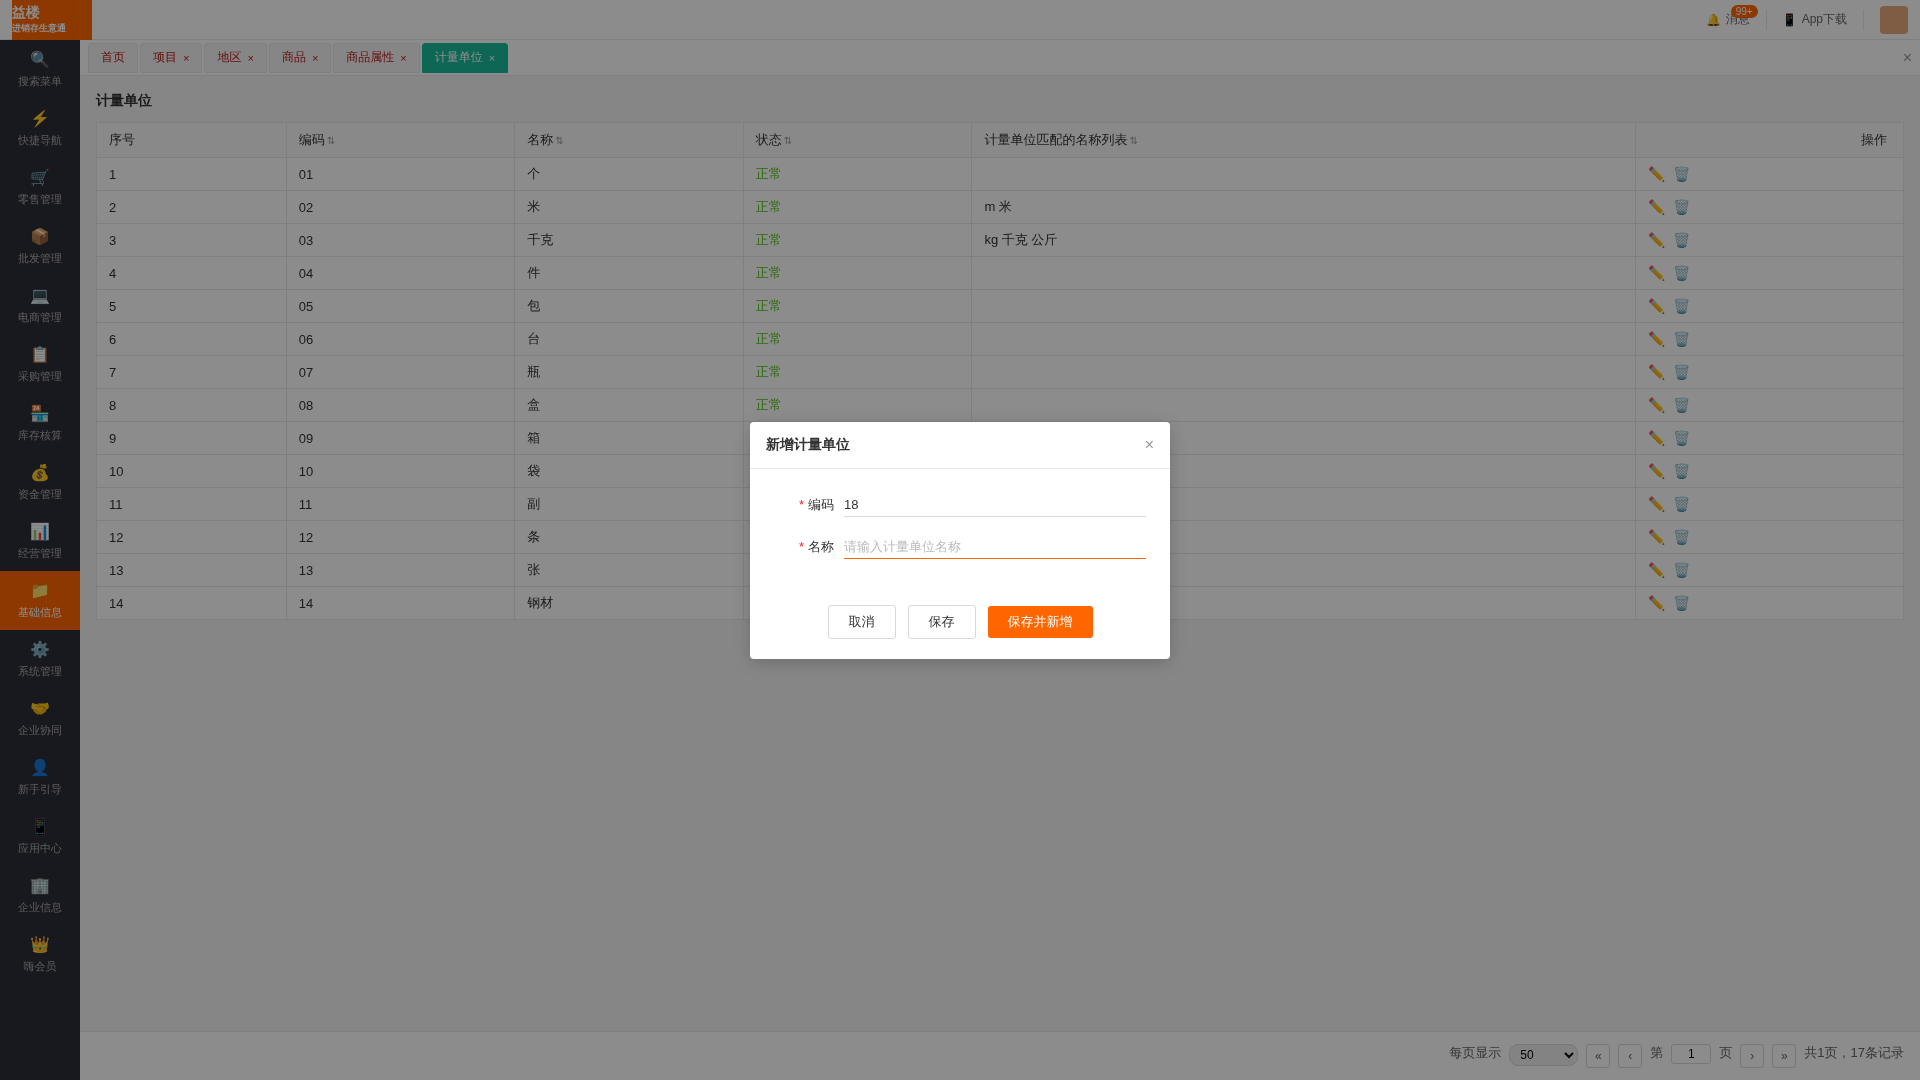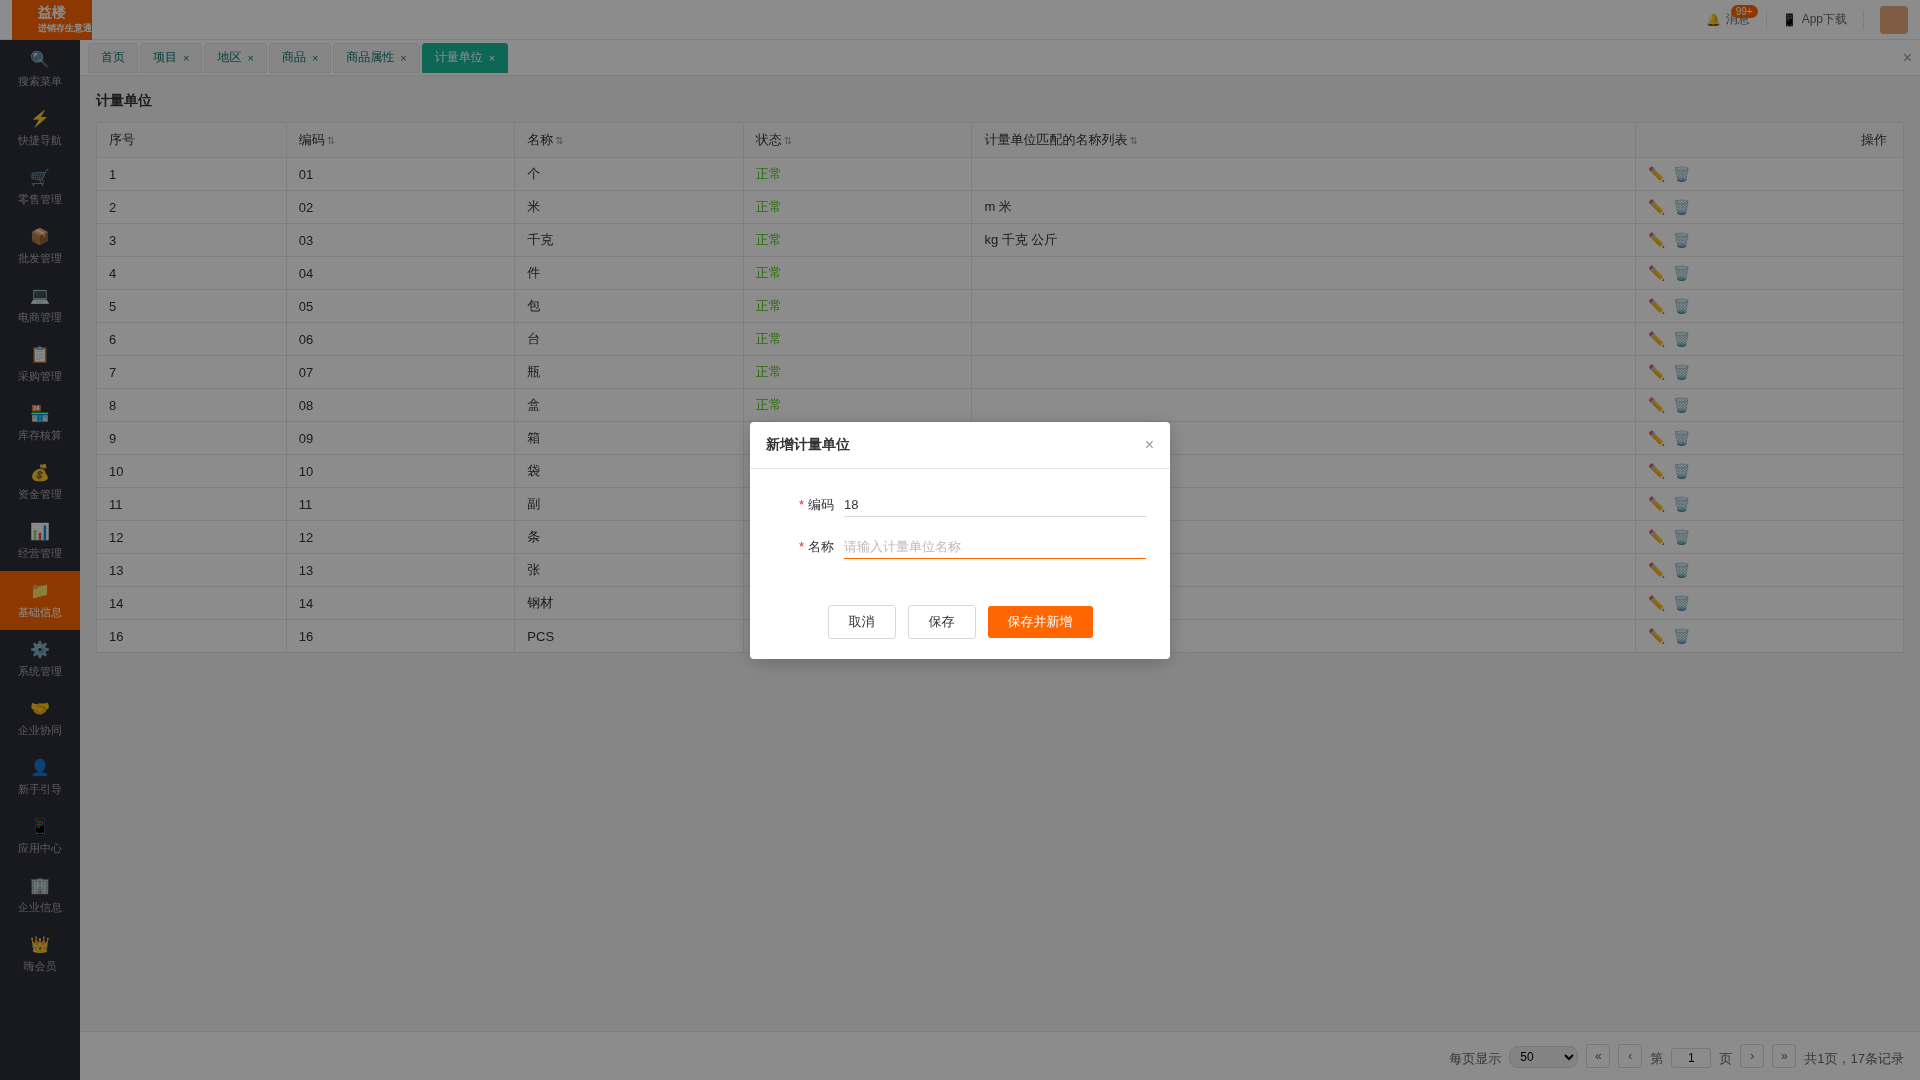--- a/index.html
+++ b/index.html
@@ -1,20 +1,20 @@
 <!DOCTYPE html>
 <html><head>
   <meta charset="utf-8">
   <style>
     * { margin: 0; padding: 0; box-sizing: border-box; }
     body { font-family: 'Microsoft YaHei', sans-serif; font-size: 13px; background: #f5f5f5; color: #333; width: 1920px; height: 1080px; overflow: hidden; }
 
     
     .top-bar { height: 40px; background: #fff; display: flex; align-items: center; padding: 0 12px; border-bottom: 1px solid #e8e8e8; position: fixed; top: 0; left: 0; right: 0; z-index: 100; }
-    .logo { width: 80px; height: 40px; background: #f60; display: flex; align-items: center; justify-content: flex-end; color: #fff; font-size: 12px; font-weight: bold; margin-right: 8px; }
+    .logo { width: 80px; height: 40px; background: #f60; display: flex; align-items: center; justify-content: flex-start; color: #fff; font-size: 12px; font-weight: bold; margin-right: 8px; }
     .top-spacer { flex: 1; }
     .top-actions { display: flex; align-items: center; gap: 16px; }
     .top-badge { position: relative; display: flex; align-items: center; gap: 4px; font-size: 12px; color: #666; cursor: pointer; }
     .badge-count { background: #f60; color: #fff; border-radius: 10px; padding: 1px 5px; font-size: 10px; position: absolute; top: -6px; right: -8px; }
     .top-divider { width: 1px; height: 20px; background: #e8e8e8; }
     .top-user { width: 28px; height: 28px; background: #e8a87c; border-radius: 4px; }
 
     
     .layout { display: flex; margin-top: 40px; height: calc(1080px - 40px); }
 
@@ -22,21 +22,21 @@
     .sidebar { width: 80px; background: #2c2c3a; height: 100%; flex-shrink: 0; display: flex; flex-direction: column; }
     .sidebar-item { display: flex; flex-direction: column; align-items: center; justify-content: center; padding: 10px 4px; cursor: pointer; color: #aaa; font-size: 11px; gap: 3px; min-height: 50px; text-align: center; }
     .sidebar-item.active { background: #f60; color: #fff; }
     .sidebar-item .icon { font-size: 16px; margin-bottom: 2px; }
 
     
     .main { flex: 1; display: flex; flex-direction: column; overflow: hidden; }
 
     
     .tab-bar { height: 36px; background: #fff; display: flex; align-items: center; padding: 0 8px; border-bottom: 1px solid #e8e8e8; gap: 2px; }
-    .tab { display: flex; align-items: center; gap: 4px; padding: 6px 12px; border: 1px solid #e8e8e8; border-radius: 3px 3px 0 0; font-size: 12px; cursor: pointer; background: #f5f5f5; color: #0f766e; height: 30px; }
+    .tab { display: flex; align-items: center; gap: 4px; padding: 6px 12px; border: 1px solid #e8e8e8; border-radius: 3px 3px 0 0; font-size: 12px; cursor: pointer; background: #f5f5f5; color: #b91c1c; height: 30px; }
     .tab.active { background: #1abc9c; color: #fff; border-color: #1abc9c; }
     .tab-close-btn { background: none; border: none; cursor: pointer; padding: 0; margin-left: 2px; color: inherit; font-size: 11px; }
     .tab-bar-close { margin-left: auto; cursor: pointer; color: #999; font-size: 16px; }
 
     
     .page-content { flex: 1; padding: 16px; overflow-y: auto; background: #f5f5f5; position: relative; }
     .page-title { font-size: 14px; font-weight: bold; margin-bottom: 12px; color: #333; }
 
     
     .toolbar { display: flex; justify-content: flex-end; margin-bottom: 12px; }
@@ -45,21 +45,21 @@
     
     .data-table { width: 100%; background: #fff; border-collapse: collapse; font-size: 13px; }
     .data-table th { background: #fafafa; border: 1px solid #e8e8e8; padding: 8px 12px; text-align: left; font-weight: normal; color: #333; white-space: nowrap; }
     .data-table td { border: 1px solid #e8e8e8; padding: 7px 12px; color: #333; }
     .status-normal { color: #52c41a; }
     .action-btns { display: flex; gap: 8px; }
     .action-btn { color: #999; cursor: pointer; font-size: 14px; }
     .sort-icon { color: #999; font-size: 10px; vertical-align: middle; margin-left: 2px; }
 
     
-    .pagination { display: flex; align-items: flex-end; justify-content: flex-end; padding: 12px 16px; background: #fff; border-top: 1px solid #e8e8e8; gap: 8px; font-size: 13px; color: #666; }
+    .pagination { display: flex; align-items: flex-start; justify-content: flex-end; padding: 12px 16px; background: #fff; border-top: 1px solid #e8e8e8; gap: 8px; font-size: 13px; color: #666; }
     .pagination select { border: 1px solid #d9d9d9; padding: 2px 20px 2px 6px; border-radius: 9px; font-size: 12px; }
     .pagination input { border: 1px solid #d9d9d9; width: 40px; text-align: center; padding: 2px 4px; border-radius: 3px; font-size: 12px; }
     .page-btn { width: 24px; height: 24px; border: 1px solid #d9d9d9; background: #fff; cursor: pointer; border-radius: 3px; display: flex; align-items: center; justify-content: center; font-size: 12px; color: #666; }
 
     
     .overlay { position: fixed; top: 0; left: 0; right: 0; bottom: 0; background: rgba(0,0,0,0.45); z-index: 1000; display: flex; align-items: center; justify-content: center; }
 
     
     .modal { background: #fff; border-radius: 4px; width: 420px; box-shadow: 0 4px 20px rgba(0,0,0,0.2); }
     .modal-header { display: flex; align-items: flex-end; justify-content: space-between; padding: 14px 16px; border-bottom: 1px solid #e8e8e8; }
@@ -393,33 +393,20 @@
     <td>钢材</td>
     <td><span class="status-normal">正常</span></td>
     <td></td>
     <td style="text-align:right;padding-right:16px;">
       <span class="action-btns">
         <span class="action-btn">✏️</span>
         <span class="action-btn">🗑️</span>
       </span>
     </td>
   </tr>
-            <tr>
-    <td>16</td>
-    <td>16</td>
-    <td>PCS</td>
-    <td><span class="status-normal">正常</span></td>
-    <td></td>
-    <td style="text-align:right;padding-right:16px;">
-      <span class="action-btns">
-        <span class="action-btn">✏️</span>
-        <span class="action-btn">🗑️</span>
-      </span>
-    </td>
-  </tr>
           </tbody>
       </table>
     </div>
 
     <div class="pagination">
       <span>每页显示</span>
       <select>
         <option>50</option>
         <option>100</option>
         <option>200</option>

